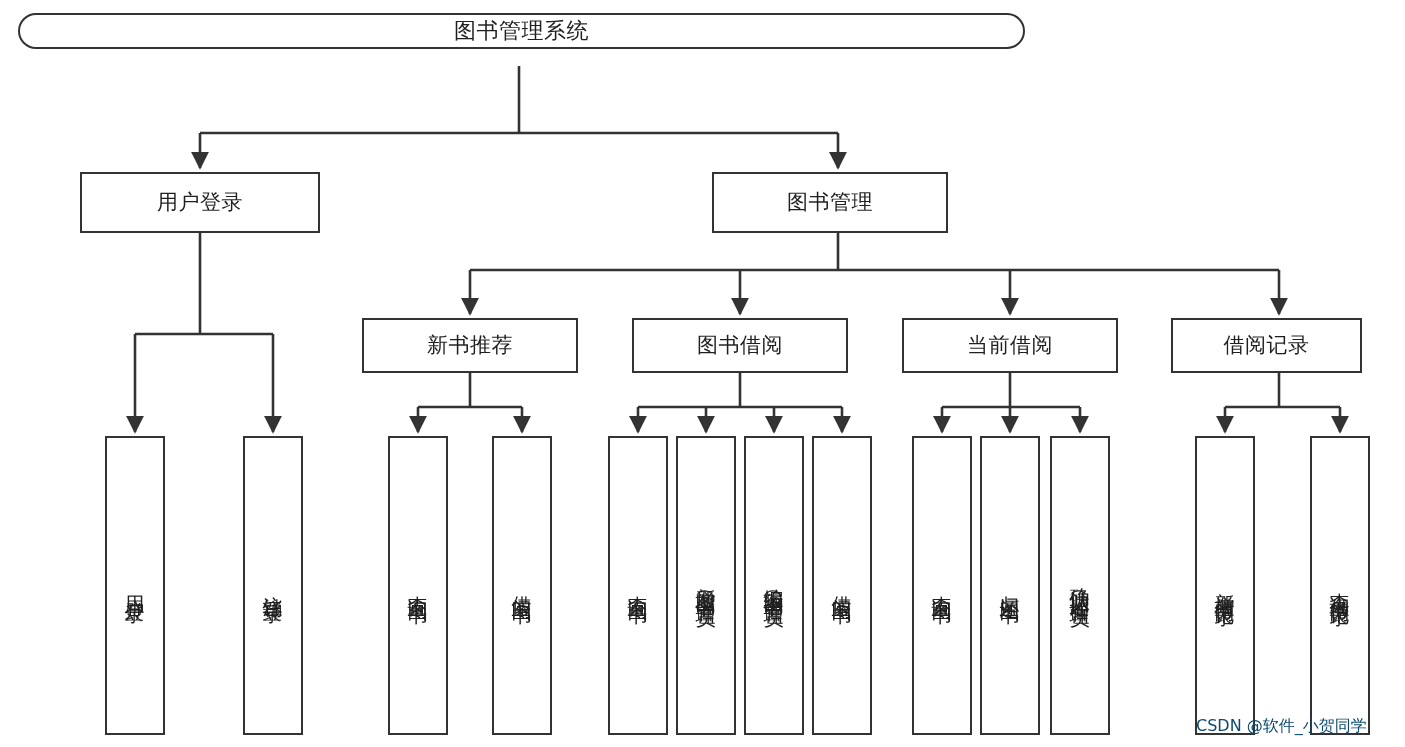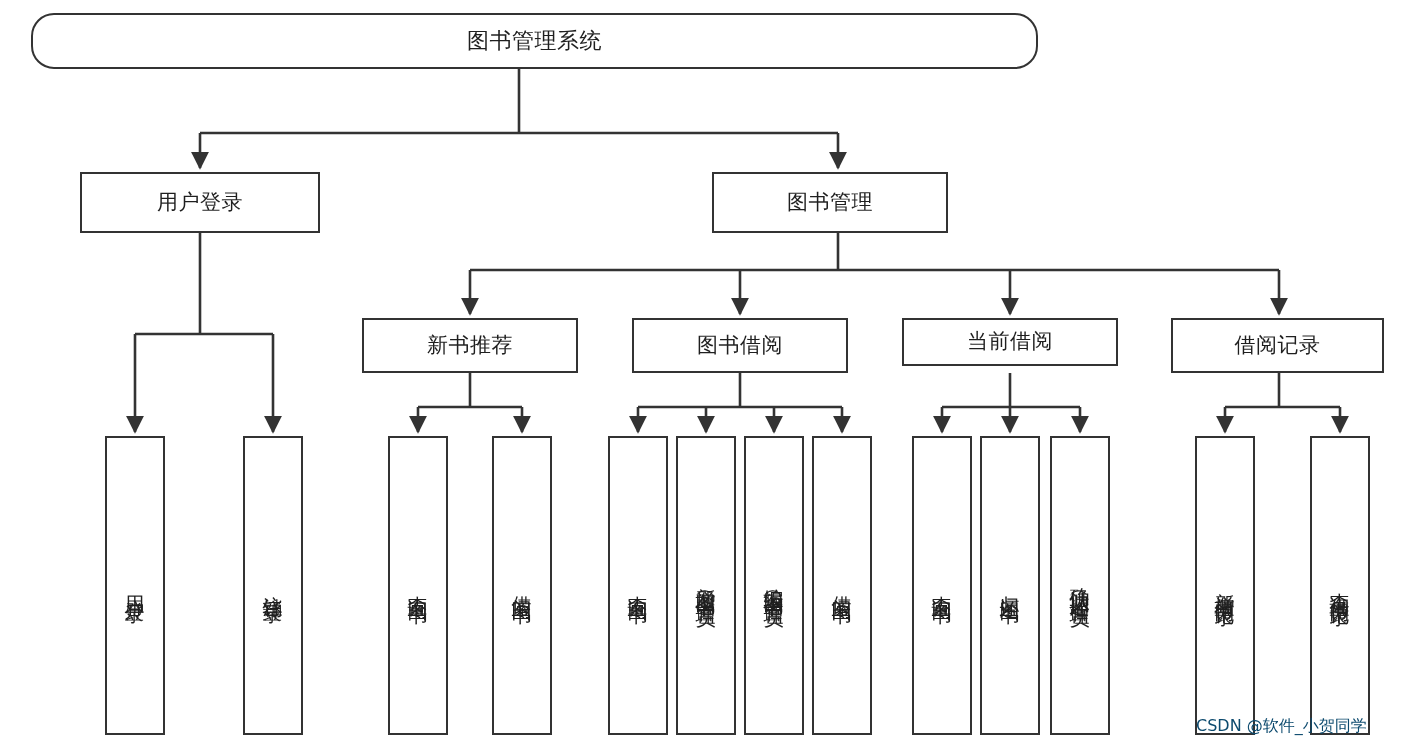--- a/index.html
+++ b/index.html
@@ -122,41 +122,41 @@
       <path d="M 1010 407 L 1010 432" marker-end="url(#arrow)"></path>
       <path d="M 1080 407 L 1080 432" marker-end="url(#arrow)"></path>
 
       <path d="M 1279 373 L 1279 407"></path>
       <path d="M 1225 407 L 1340 407"></path>
       <path d="M 1225 407 L 1225 432" marker-end="url(#arrow)"></path>
       <path d="M 1340 407 L 1340 432" marker-end="url(#arrow)"></path>
     </g>
   </svg>
 
-  <div class="node root horiz" style="left:31px; top:13px; width:1007px; height:56px;border-radius:23px;">
+  <div class="node root horiz" style="left:18px; top:13px; width:1007px; height:36px;border-radius:23px;">
     <span class="label">图书管理系统</span>
   </div>
 
   <div class="node horiz" style="left:80px; top:172px; width:240px; height:61px;">
     <span class="label">用户登录</span>
   </div>
   <div class="node horiz" style="left:362px; top:318px; width:216px; height:55px;">
     <span class="label">新书推荐</span>
   </div>
 
   <div class="node horiz" style="left:712px; top:172px; width:236px; height:61px;">
     <span class="label">图书管理</span>
   </div>
   <div class="node horiz" style="left:632px; top:318px; width:216px; height:55px;">
     <span class="label">图书借阅</span>
   </div>
-  <div class="node horiz" style="left:902px; top:318px; width:216px; height:48px;">
+  <div class="node horiz" style="left:902px; top:318px; width:216px; height:55px;">
     <span class="label">当前借阅</span>
   </div>
-  <div class="node horiz" style="left:1171px; top:318px; width:213px; height:55px;">
+  <div class="node horiz" style="left:1171px; top:318px; width:191px; height:55px;">
     <span class="label">借阅记录</span>
   </div>
 
   <div class="node vert" style="left:105px; top:436px; width:60px; height:299px;">
     <span class="label">用户登录</span>
   </div>
   <div class="node vert" style="left:243px; top:436px; width:60px; height:299px;">
     <span class="label">注销登录</span>
   </div>
 

